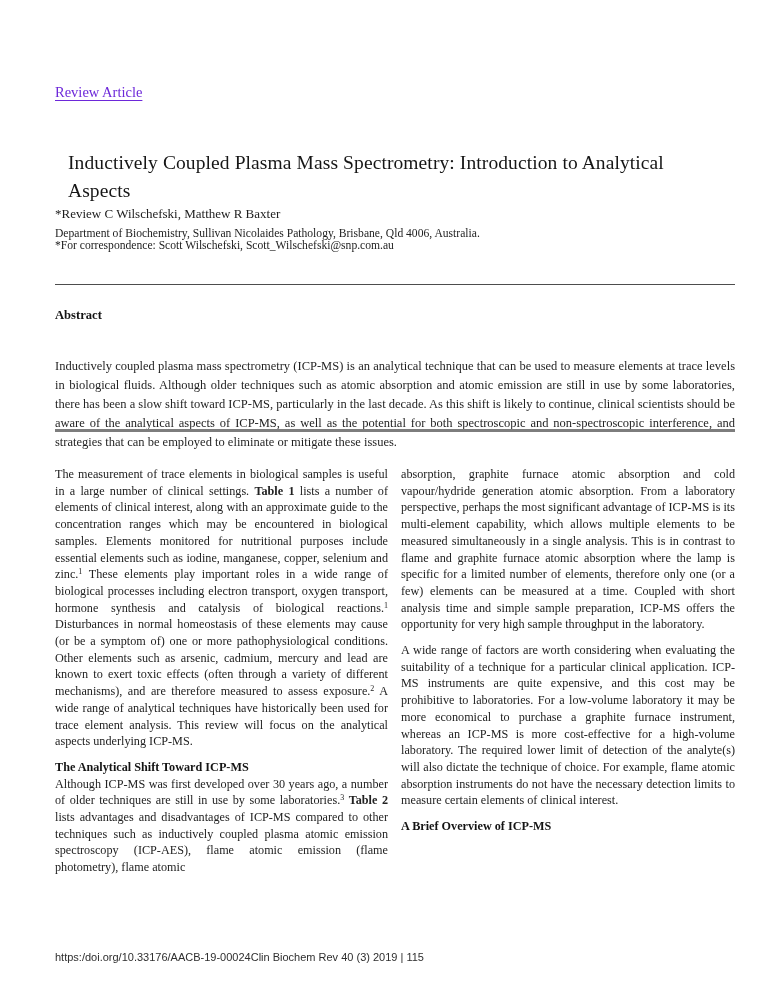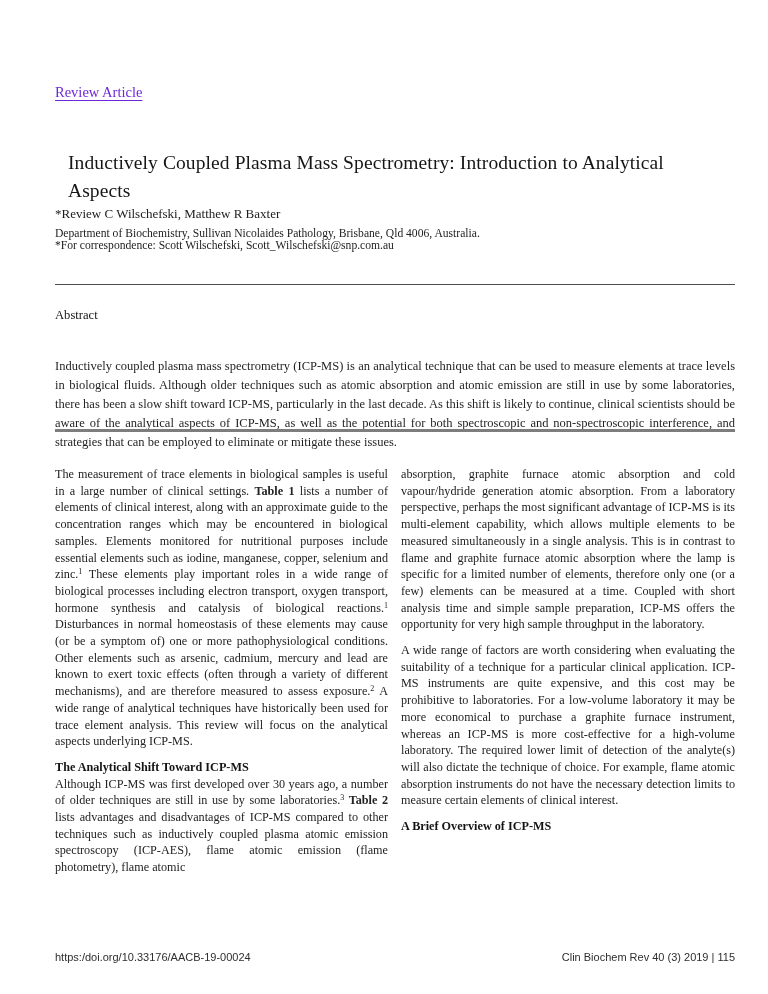--- a/index.html
+++ b/index.html
@@ -74,21 +74,21 @@
   .rule.thick {
     top: 429px;
     height: 3px;
     background: #7d7d7d;
   }
   .abstract-heading {
     position: absolute;
     left: 55px;
     top: 308px;
     font-size: 12.6px;
-    font-weight: 400;
+    font-weight: 700;
     color: #141414;
   }
   .abstract-body {
     position: absolute;
     left: 55px;
     top: 325px;
     width: 680px;
     font-size: 12.5px;
     line-height: 19px;
     text-align: justify;
@@ -121,21 +121,21 @@
     font-size: 8px;
     line-height: 0;
     vertical-align: 4px;
   }
   .footer {
     position: absolute;
     left: 55px;
     top: 951px;
     width: 680px;
     display: flex;
-    justify-content: space-between;
+    justify-content: flex-start;
     font-family: "Liberation Sans", sans-serif;
     font-size: 11px;
     color: #2e2e2e;
   }
 </style>
 </head>
 <body>
 
 <div class="page">
 

